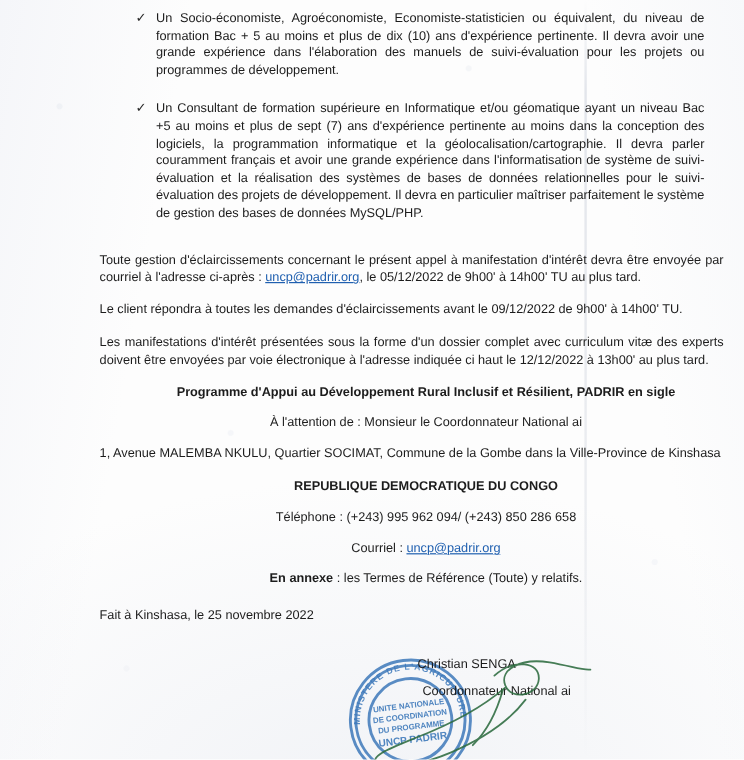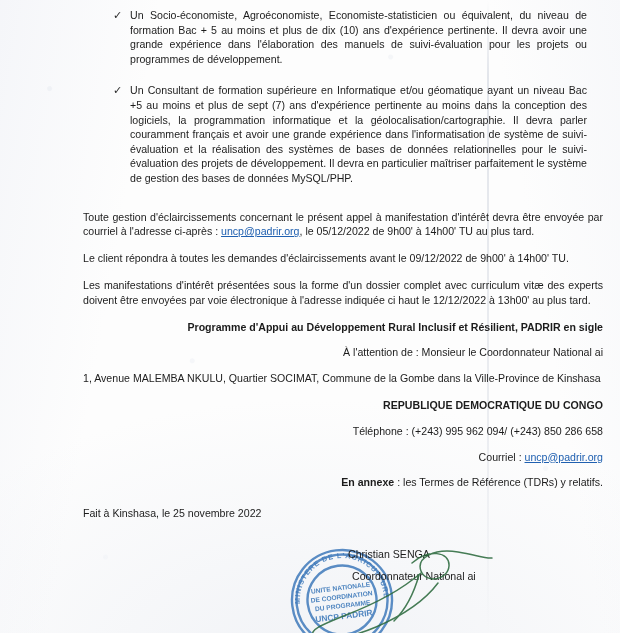--- a/index.html
+++ b/index.html
@@ -94,21 +94,21 @@
     margin: 0 0 12px 0;
     font-size: 10.6px;
     line-height: 14.8px;
     text-align: justify;
     color: #1c1c1c;
   }
   .para.tight {
     margin-bottom: 11px;
   }
   .para.no-justify {
-    text-align: right;
+    text-align: center;
     margin-left: 24px;
   }
   .bold {
     font-weight: bold;
   }
   .mail-link {
     color: #2060b0;
     text-decoration: underline;
   }
   .sign-off {
@@ -202,21 +202,21 @@
       <p class="para tight no-justify">À l'attention de : Monsieur le Coordonnateur National ai</p>
 
       <p class="para">1, Avenue MALEMBA NKULU, Quartier SOCIMAT, Commune de la Gombe dans la Ville-Province de Kinshasa</p>
 
       <p class="para tight bold no-justify">REPUBLIQUE DEMOCRATIQUE DU CONGO</p>
 
       <p class="para tight no-justify"><span>Téléphone : </span><span>(+243) 995 962 094/ (+243) 850 286 658</span></p>
 
       <p class="para tight no-justify"><span>Courriel : </span><a class="mail-link" href="#">uncp@padrir.org</a></p>
 
-      <p class="para tight no-justify"><span class="bold">En annexe</span><span> : les Termes de Référence (TDRs) y relatifs.</span></p>
+      <p class="para tight no-justify"><span class="bold">En annexe</span><span> : les Termes de Référence (Toute) y relatifs.</span></p>
 
       <p class="sign-off">Fait à Kinshasa, le 25 novembre 2022</p>
     </div>
 
     <div id="signature-block">
 
       <div id="stamp">
         <svg viewBox="0 0 110 110" width="110" height="110" aria-hidden="true">
           <defs>
             <path id="ringPath" d="M 55,55 m -42,0 a 42,42 0 1,1 84,0 a 42,42 0 1,1 -84,0"></path>

